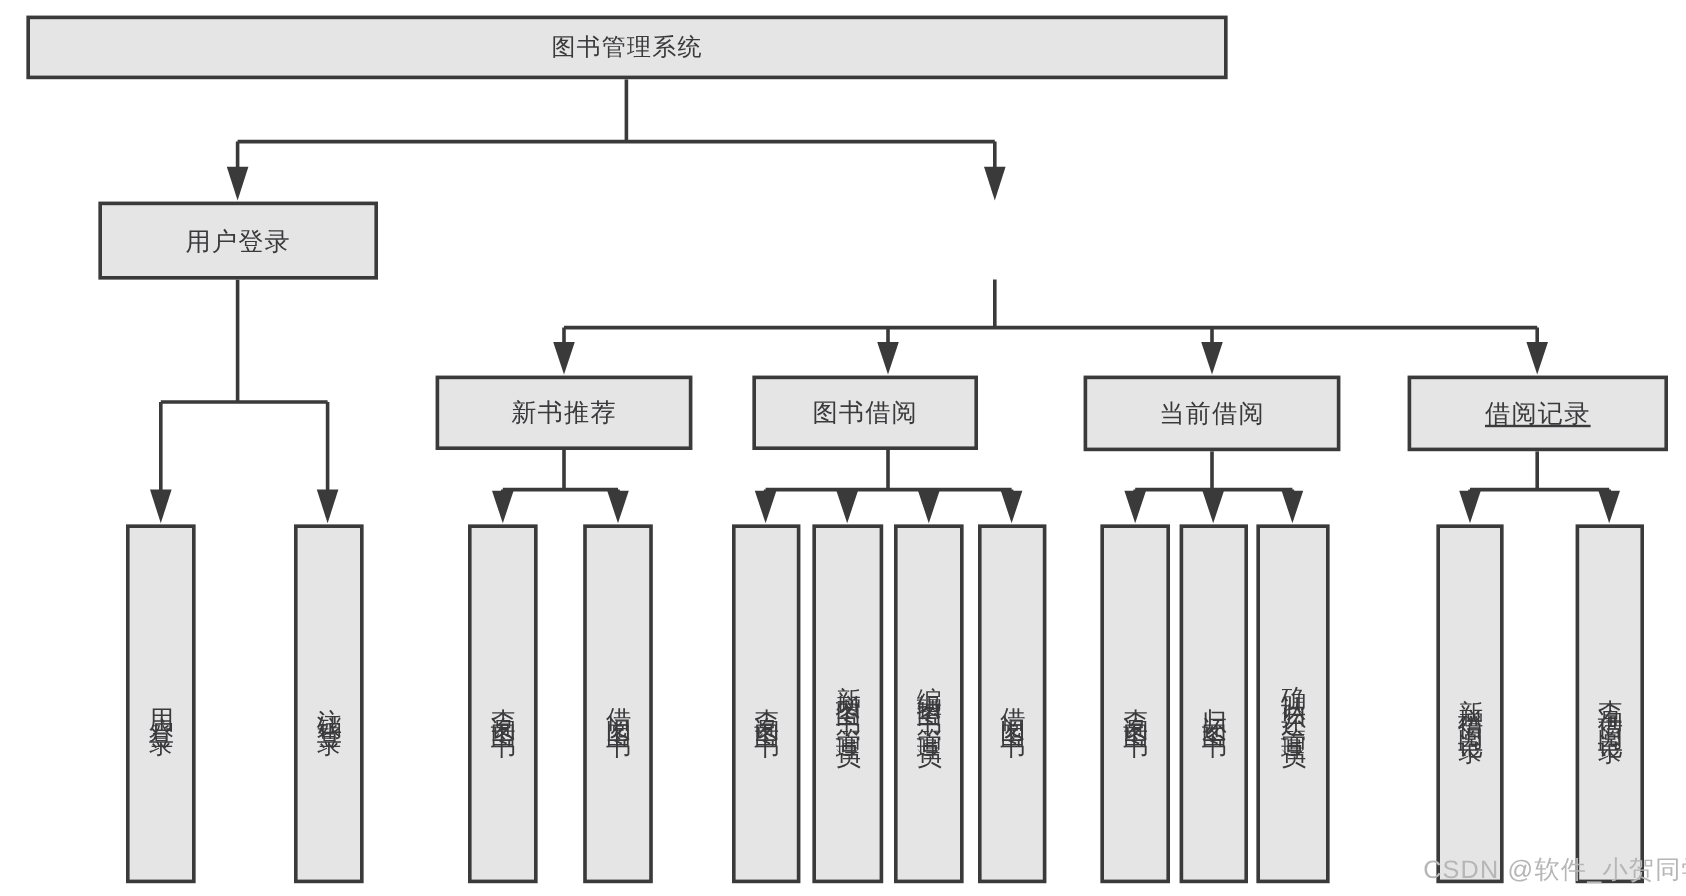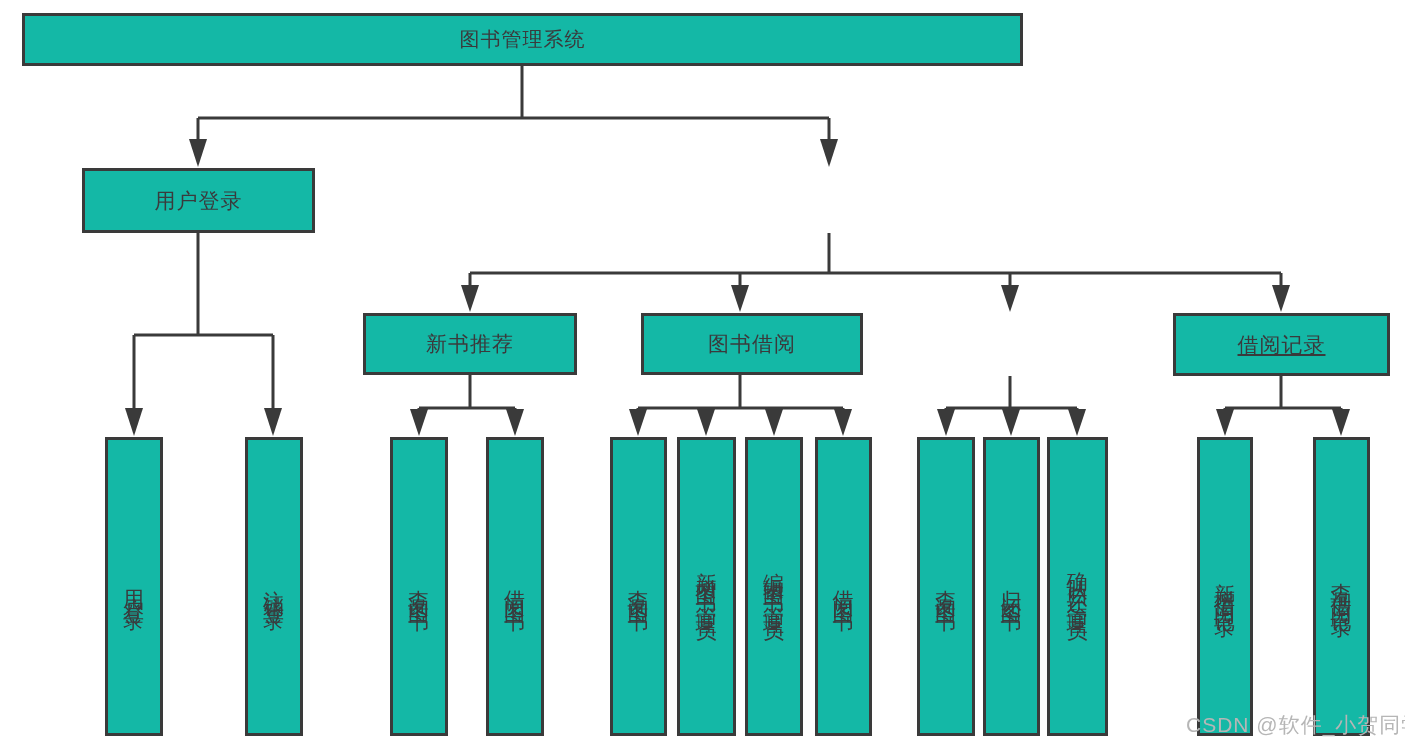--- a/index.html
+++ b/index.html
@@ -2,21 +2,21 @@
 <html><head>
 <meta charset="utf-8">
 <style>
   html,body{margin:0;padding:0;background:#ffffff;}
   body{font-family:"Liberation Sans",sans-serif;}
   .canvas{position:relative;width:1405px;height:747px;background:#ffffff;overflow:hidden;}
   .wires{position:absolute;left:0;top:0;width:1405px;height:747px;}
   .node{
     position:absolute;
     box-sizing:border-box;
-    background:#14b8a6;
+    background:#e5e5e5;
     border:3px solid #3a3a3a;
     display:flex;
     align-items:center;
     justify-content:center;
     color:#3a3a3c;
     font-size:21px;
     letter-spacing:1px;
     z-index:2;
   }
   .node.root{font-size:20px;}
@@ -95,22 +95,25 @@
     <span>图书管理系统</span>
   </div>
 
   <div class="node" style="left:82px;top:168px;width:233px;height:65px;">
     <span>用户登录</span>
   </div>
 
   <div class="node" style="left:363px;top:313px;width:214px;height:62px;">
     <span>新书推荐</span>
   </div>
-  <div class="node" style="left:641px;top:313px;width:222px;height:62px;">
+  <div class="node" style="left:627px;top:313px;width:188px;height:62px;">
     <span>图书借阅</span>
+  </div>
+  <div class="node" style="left:903px;top:313px;width:214px;height:63px;">
+    <span>当前借阅</span>
   </div>
   <div class="node" style="left:1173px;top:313px;width:217px;height:63px;text-decoration:underline;">
     <span>借阅记录</span>
   </div>
 
   <div class="node leaf" style="left:105px;top:437px;width:58px;height:299px;">
     <span class="vtext">用户登录</span>
   </div>
   <div class="node leaf" style="left:245px;top:437px;width:58px;height:299px;">
     <span class="vtext">注销登录</span>

